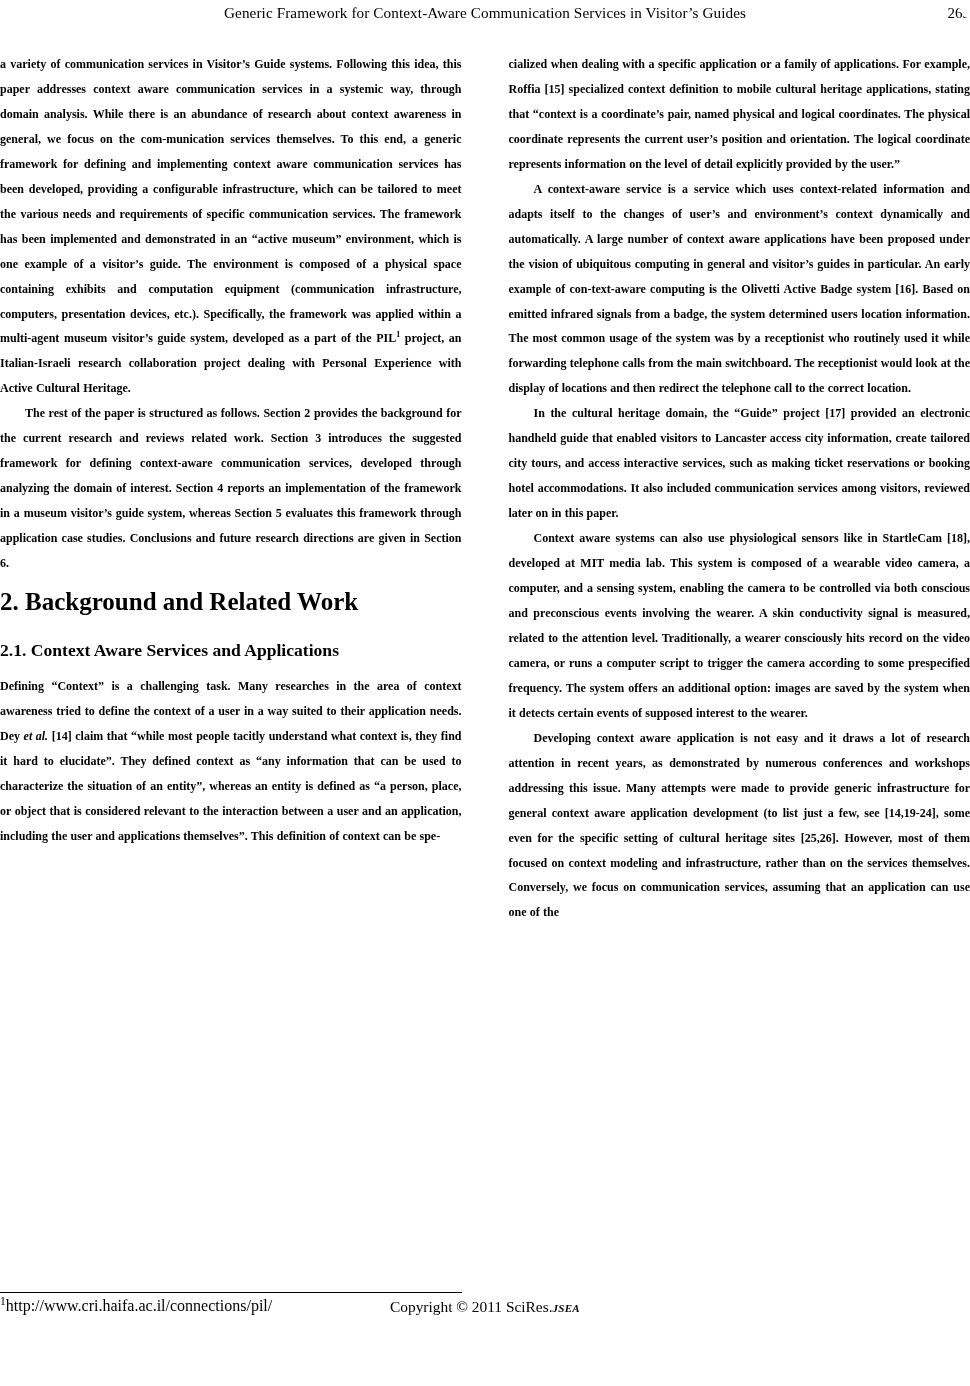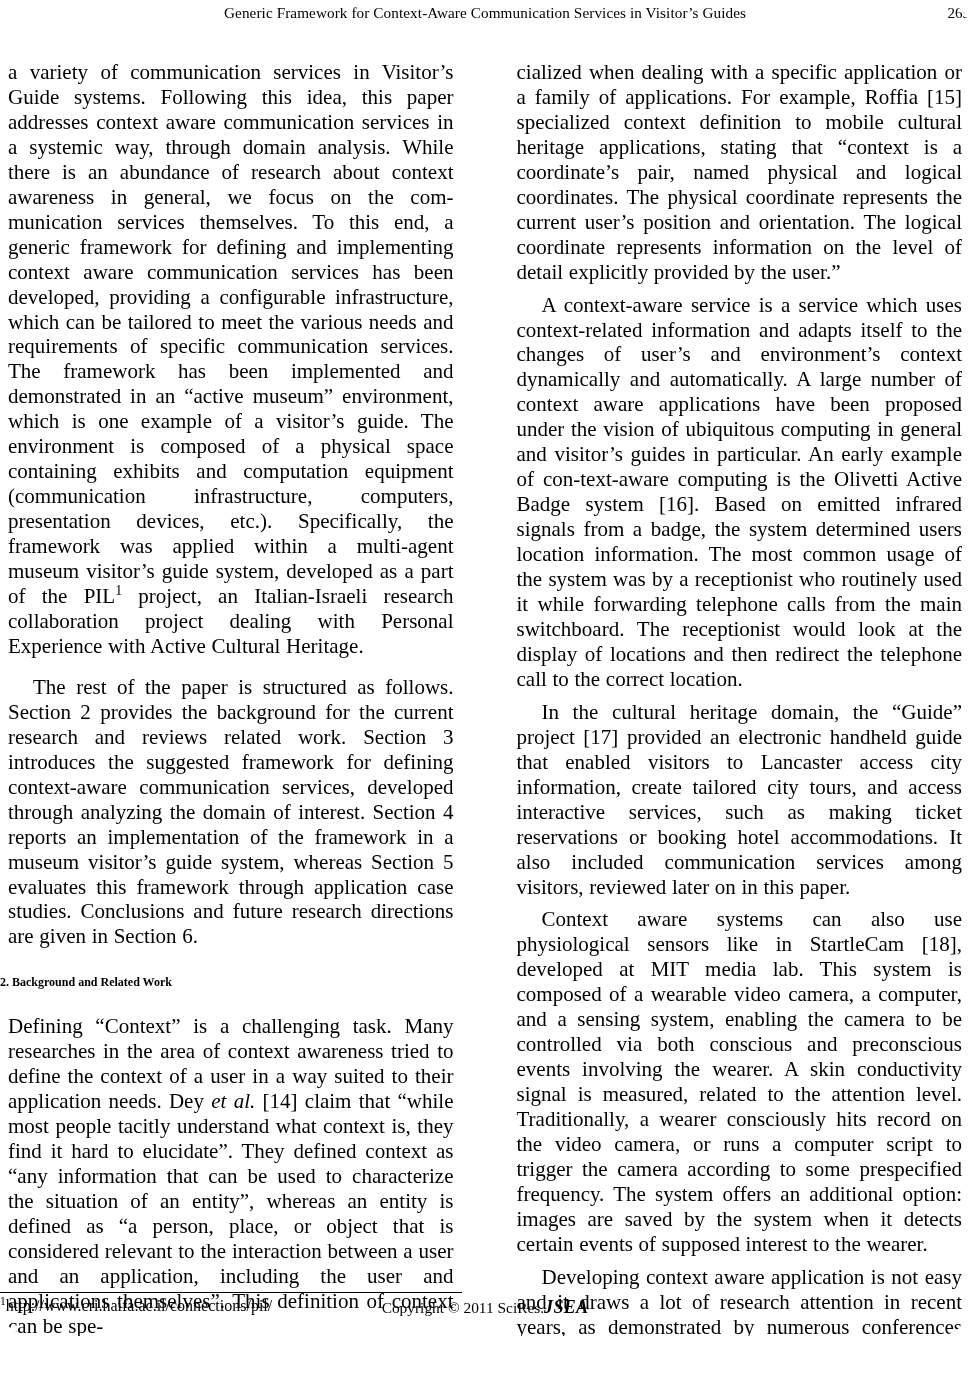--- a/index.html
+++ b/index.html
@@ -56,33 +56,34 @@
     gap: 47px;
   }
   .col {
     width: 461.5px;
     position: relative;
   }
   .col-left { display: flex; flex-direction: column; }
   .col-left .flow { flex: 0 0 auto; }
 
   p.body {
-    margin: 8px;
-    font-size: 21px;
+    margin: 0;
+    font-size: 12px;
     line-height: 24.95px;
     text-align: justify;
     text-justify: inter-word;
     hyphens: none;
     word-spacing: 0.02em;
+    font-weight: bold;
   }
   p.body.indent { text-indent: 25px; }
 
   h2.section {
     margin: 13px 0 11px 0;
-    font-size: 12px;
+    font-size: 25px;
     line-height: 25px;
     font-weight: bold;
     text-align: left;
   }
   h3.subsection {
     margin: 13px 0 11px 0;
     font-size: 17.6px;
     line-height: 25px;
     font-weight: bold;
     text-align: left;
@@ -127,21 +128,21 @@
     width: 970px;
     display: flex;
     align-items: baseline;
     justify-content: center;
   }
   .copyright {
     font-size: 15.4px;
     line-height: 20px;
   }
   .journal-mark {
-    font-size: 18px;
+    font-size: 11px;
     line-height: 20px;
     font-weight: bold;
     font-style: italic;
     letter-spacing: 0.3px;
   }
 </style>
 </head>
 <body>
 
 <div class="page">
@@ -155,20 +156,21 @@
 
     <div class="col col-left">
 
       <p class="body flow"><span>a variety of communication services in Visitor’s Guide systems. Following this idea, this paper addresses context aware communication services in a systemic way, through domain analysis. While there is an abundance of research about context awareness in general, we focus on the com-munication services themselves. To this end, a generic framework for defining and implementing context aware communication services has been developed, providing a configurable infrastructure, which can be tailored to meet the various needs and requirements of specific communication services. The framework has been implemented and demonstrated in an “active museum” environment, which is one example of a visitor’s guide. The environment is composed of a physical space containing exhibits and computation equipment (communication infrastructure, computers, presentation devices, etc.). Specifically, the framework was applied within a multi-agent museum visitor’s guide system, developed as a part of the PIL</span><sup class="fnmark">1</sup><span> project, an Italian-Israeli research collaboration project dealing with Personal Experience with Active Cultural Heritage.</span></p>
 
       <p class="body indent flow">The rest of the paper is structured as follows. Section 2 provides the background for the current research and reviews related work. Section 3 introduces the suggested framework for defining context-aware communication services, developed through analyzing the domain of interest. Section 4 reports an implementation of the framework in a museum visitor’s guide system, whereas Section 5 evaluates this framework through application case studies. Conclusions and future research directions are given in Section 6.</p>
 
       <h2 class="section flow">2. Background and Related Work</h2>
 
 
+      <h3 class="subsection flow">2.1. Context Aware Services and Applications</h3>
 
       <p class="body flow"><span>Defining “Context” is a challenging task. Many researches in the area of context awareness tried to define the context of a user in a way suited to their application needs. Dey </span><span class="ital">et al.</span><span> [14] claim that “while most people tacitly understand what context is, they find it hard to elucidate”. They defined context as “any information that can be used to characterize the situation of an entity”, whereas an entity is defined as “a person, place, or object that is considered relevant to the interaction between a user and an application, including the user and applications themselves”. This definition of context can be spe-</span></p>
 
       <div class="footnote-block">
         <div class="footnote-rule"></div>
         <p class="footnote-text"><sup>1</sup><span>http://www.cri.haifa.ac.il/connections/pil/</span></p>
       </div>
 
     </div>
 

